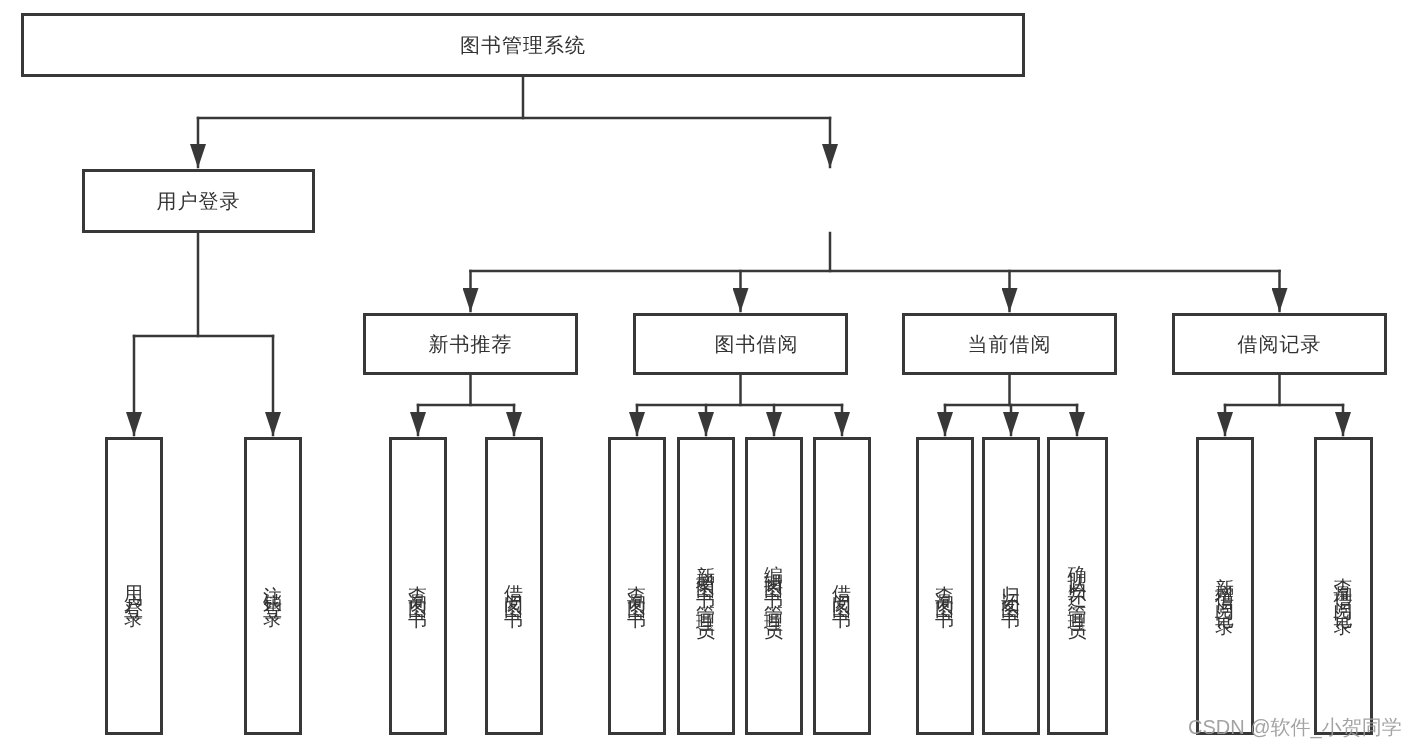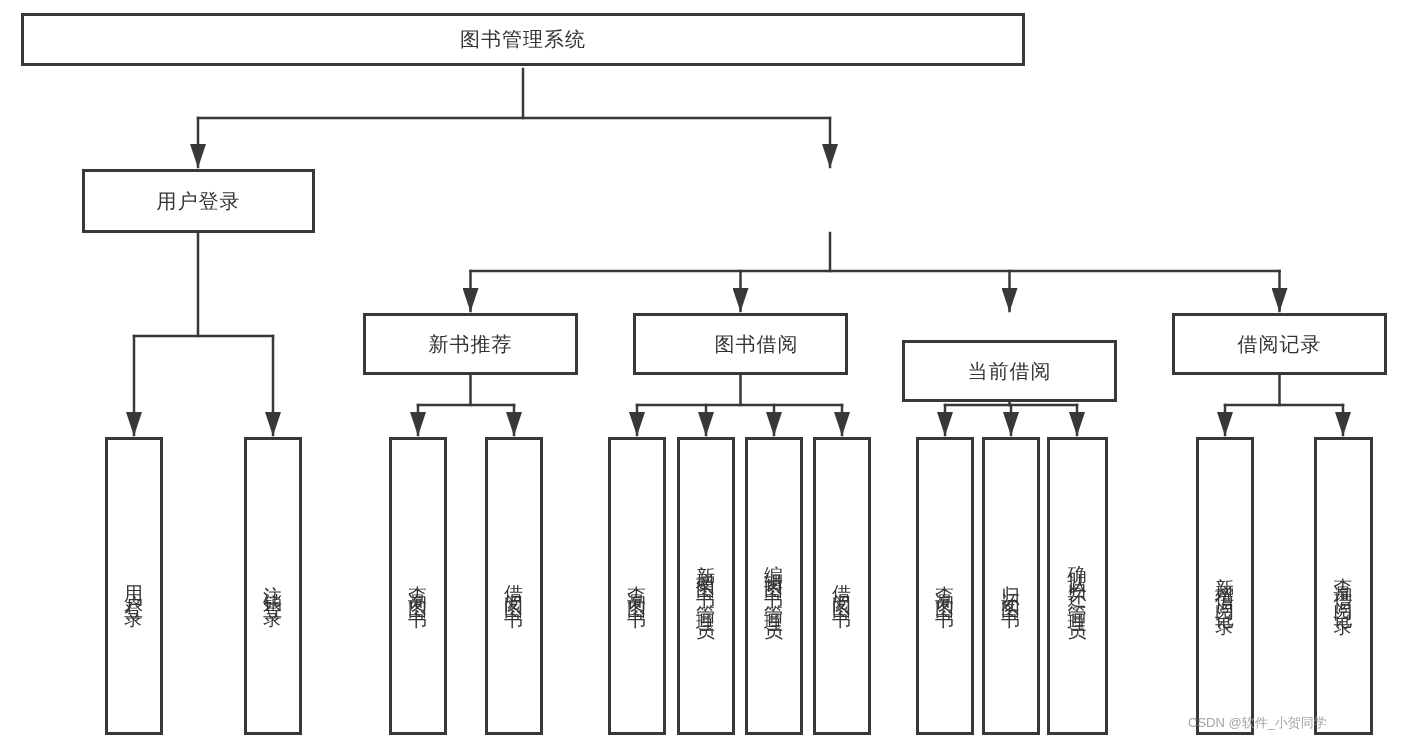--- a/index.html
+++ b/index.html
@@ -43,46 +43,46 @@
   .v-label{
     writing-mode:vertical-rl;
     text-orientation:mixed;
     font-size:19px;
     letter-spacing:8px;
     line-height:1;
     color:var(--text);
     white-space:nowrap;
   }
   
-  .n-root{left:21px;top:13px;width:1004px;height:53px;}
+  .n-root{left:21px;top:13px;width:1004px;height:64px;}
   .n-user-login{left:82px;top:169px;width:233px;height:64px;}
   .n-book-mgmt{left:712px;top:169px;width:235px;height:64px;}
   .n-l3{top:313px;height:62px;width:215px;}
   .n-newbook{left:363px;align-items:center;}
   .n-borrowing{left:633px;padding-left:32px;}
-  .n-current{left:902px;margin-top:27px;}
+  .n-current{left:902px;}
   .n-records{left:1172px;}
   .leaf{top:437px;height:298px;width:58px;}
   .lf-a1{left:105px;}
   .lf-a2{left:244px;}
   .lf-b1{left:389px;}
   .lf-b2{left:485px;}
   .lf-c1{left:608px;}
   .lf-c2{left:677px;}
   .lf-c3{left:745px;}
   .lf-c4{left:813px;}
   .lf-d1{left:916px;}
   .lf-d2{left:982px;}
   .lf-d3{left:1047px;width:61px;}
   .lf-e1{left:1196px;}
   .lf-e2{left:1314px;width:59px;}
   .watermark{
     position:absolute;
     left:1188px;top:714px;
-    font-size:13px;
+    font-size:20px;
     color:var(--watermark);
     opacity:0.92;
     white-space:nowrap;
     z-index:5;
   }
 </style>
 </head>
 <body>
 
 <div class="stage">

